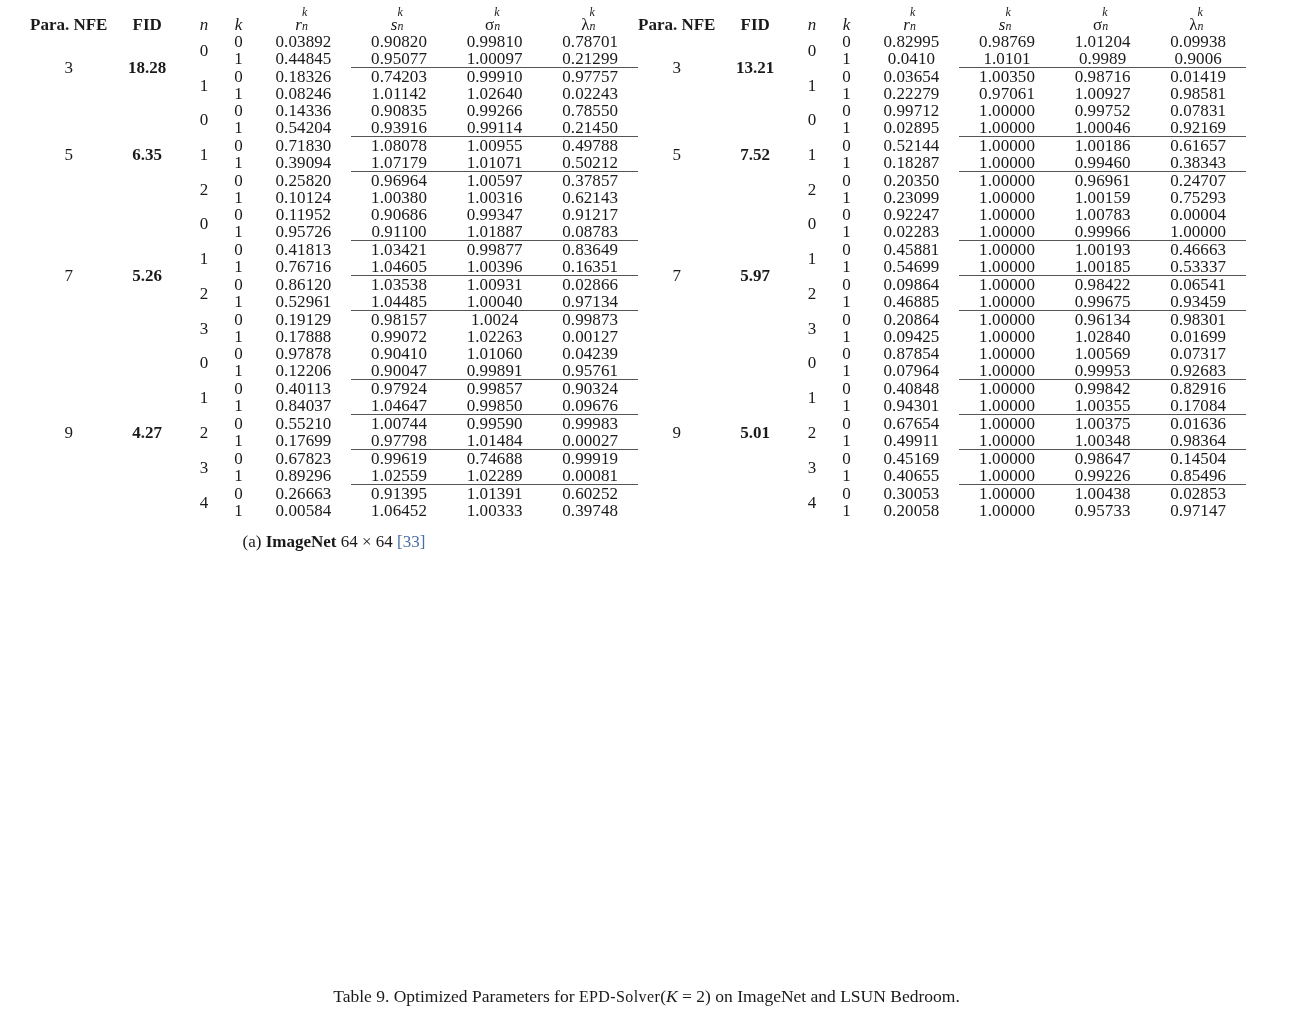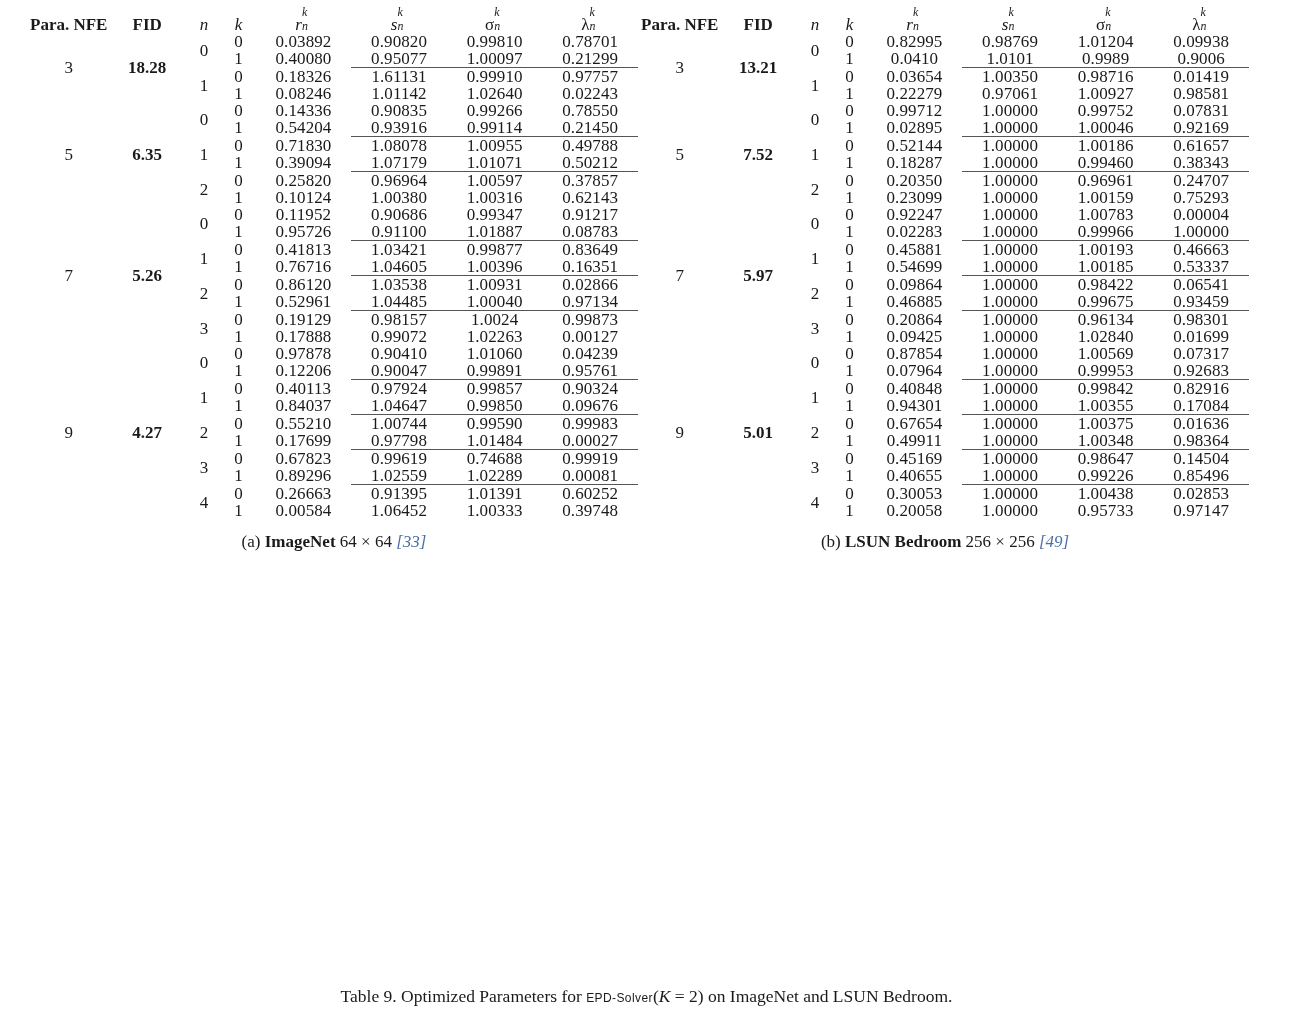--- a/index.html
+++ b/index.html
@@ -14,21 +14,20 @@
     color: #1a1a1a;
     overflow: hidden;
   }
   .page {
     position: relative;
     width: 1293px;
     height: 1032px;
   }
   .tables-row {
     display: flex;
-    justify-content: space-between;
     padding: 16px 44px 0 30px;
     box-sizing: border-box;
   }
   .subtable {
     width: 608px;
   }
 
   table.ptab {
     border-collapse: collapse;
     width: 100%;
@@ -112,34 +111,34 @@
 
   .grouplabel { font-size: 17px; }
 
   .subcaption {
     text-align: center;
     font-size: 17px;
     padding-top: 13px;
     color: #1a1a1a;
   }
   .subcaption b { font-weight: bold; }
-  .cite { color: #4a6fa5; font-style: italic; }
+  .cite { color: #4a6fa5; }
 
   .maincaption {
     position: absolute;
     left: 0;
     right: 0;
     top: 986px;
     text-align: center;
     font-size: 17.5px;
     color: #1a1a1a;
   }
   .mono {
-    font-family: Liberation Sans, sans-serif;
-    font-size: 12px;
+    font-family: Liberation Serif, serif;
+    font-size: 16px;
     letter-spacing: 0.4px;
   }
   .mathit { font-style: italic; }
 </style>
 </head>
 <body>
 
 <div class="page">
   <div class="tables-row" id="tables-row">
       <div class="subtable">
@@ -169,35 +168,35 @@
               <td class="col-nfe grouplabel" rowspan="5">18.28</td>
               <td class="col-n" rowspan="2">0</td>
               <td class="col-k">0</td>
               <td class="col-v cell-num">0.03892</td>
               <td class="col-v cell-num">0.90820</td>
               <td class="col-v cell-num">0.99810</td>
               <td class="col-v cell-num">0.78701</td>
             </tr>
             <tr>
               <td class="col-k">1</td>
-              <td class="col-v cell-num">0.40080</td>
+              <td class="col-v cell-num">0.44845</td>
               <td class="col-v cell-num">0.95077</td>
               <td class="col-v cell-num">1.00097</td>
               <td class="col-v cell-num">0.21299</td>
             </tr>
             <tr class="nrule">
               <td colspan="2"></td>
               <td colspan="1"></td>
               <td colspan="6" class="span-rule"></td>
             </tr>
             <tr>
               <td class="col-n" rowspan="2">1</td>
               <td class="col-k">0</td>
               <td class="col-v cell-num">0.18326</td>
-              <td class="col-v cell-num">1.61131</td>
+              <td class="col-v cell-num">0.74203</td>
               <td class="col-v cell-num">0.99910</td>
               <td class="col-v cell-num">0.97757</td>
             </tr>
             <tr>
               <td class="col-k">1</td>
               <td class="col-v cell-num">0.08246</td>
               <td class="col-v cell-num">1.01142</td>
               <td class="col-v cell-num">1.02640</td>
               <td class="col-v cell-num">0.02243</td>
             </tr>
@@ -755,19 +754,18 @@
               <td class="col-v cell-num">0.95733</td>
               <td class="col-v cell-num">0.97147</td>
             </tr>
           </tbody>
           <tfoot>
             <tr class="rule-bot">
               <td colspan="8" class="botrule"></td>
             </tr>
           </tfoot>
         </table>
-        <div class="subcaption"><span>(b) </span><b>LSUN Bedroom</b><span> 256 × 256 </span><span class="cite">[49]</span></div>
       </div>
     </div>
   <div class="maincaption">
     <span>Table 9. Optimized Parameters for </span><span class="mono">EPD-Solver</span><span>(</span><span class="mathit">K</span><span> = 2</span><span>)</span><span> on ImageNet and LSUN Bedroom.</span>
   </div>
 </div>
 
 </body></html>

